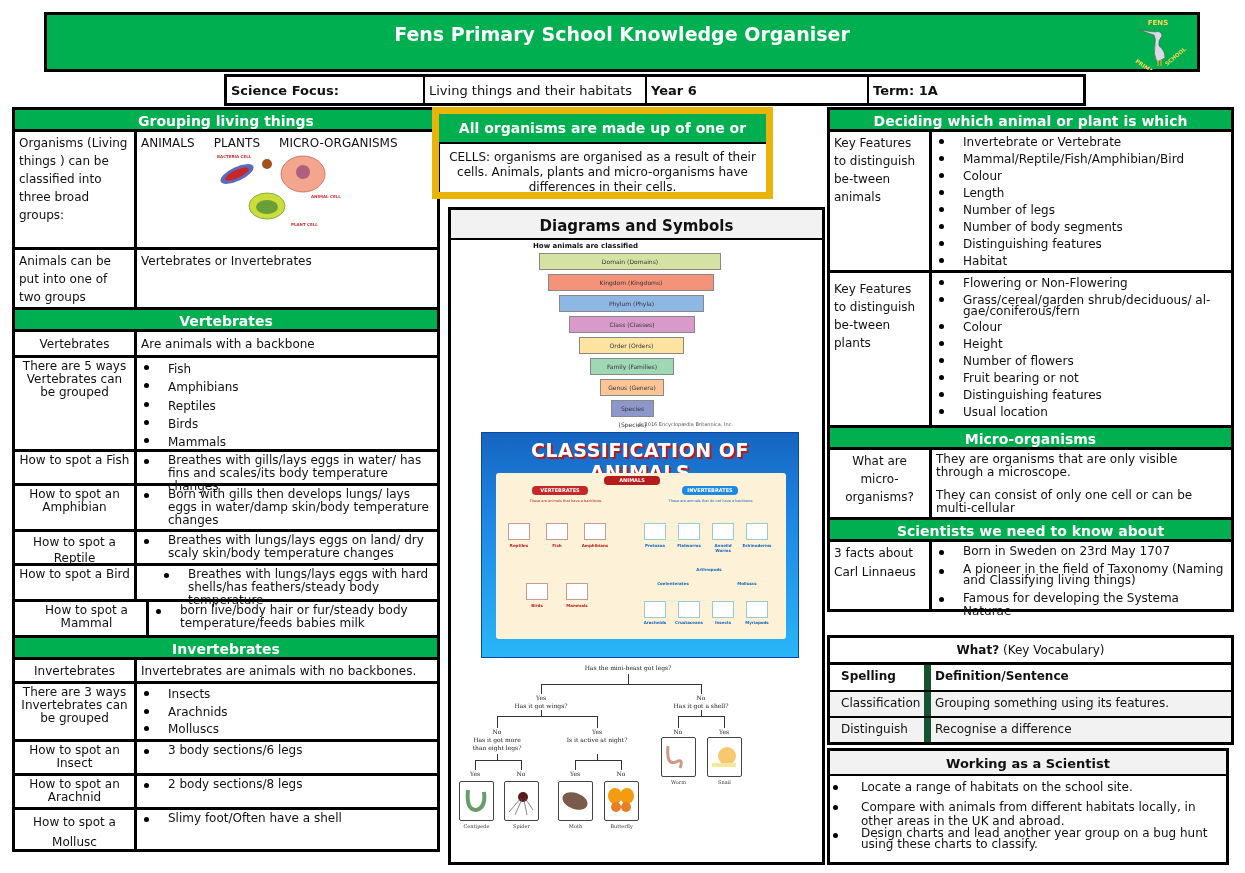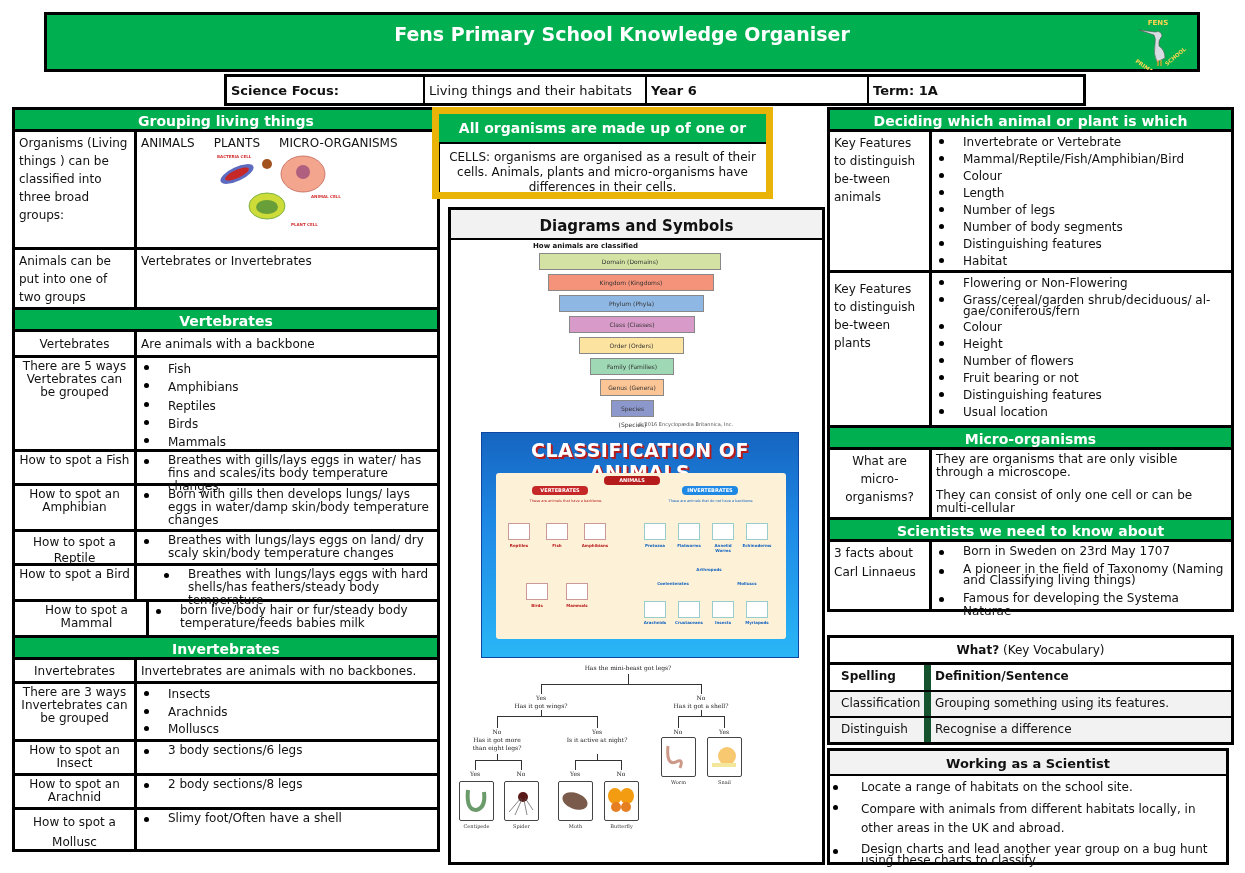--- a/index.html
+++ b/index.html
@@ -414,16 +414,16 @@
   <div class="vrow grey">
     <div class="c1">Distinguish</div>
     <div class="c2">Recognise a difference</div>
   </div>
 </div>
 
 <div class="wbox" style="left:827px; top:748px; width:402px; height:117px;">
   <div class="whdr" style="height:25px; line-height:25px; font-weight:bold; font-size:13px;">Working as a Scientist</div>
   <ul class="bl" style="padding-top:4px; font-size:12px;">
     <li style="padding-left:31px; line-height:14px; margin-bottom:6px;">Locate a range of habitats on the school site.</li>
-    <li style="padding-left:31px; line-height:19px; margin-bottom:6px;">Compare with animals from different habitats locally, in other areas in the UK and abroad.</li>
+    <li style="padding-left:31px; line-height:14px; ">Compare with animals from different habitats locally, in other areas in the UK and abroad.</li>
     <li style="padding-left:31px; line-height:11px;">Design charts and lead another year group on a bug hunt using these charts to classify.</li>
   </ul>
 </div>
 
 </body></html>

